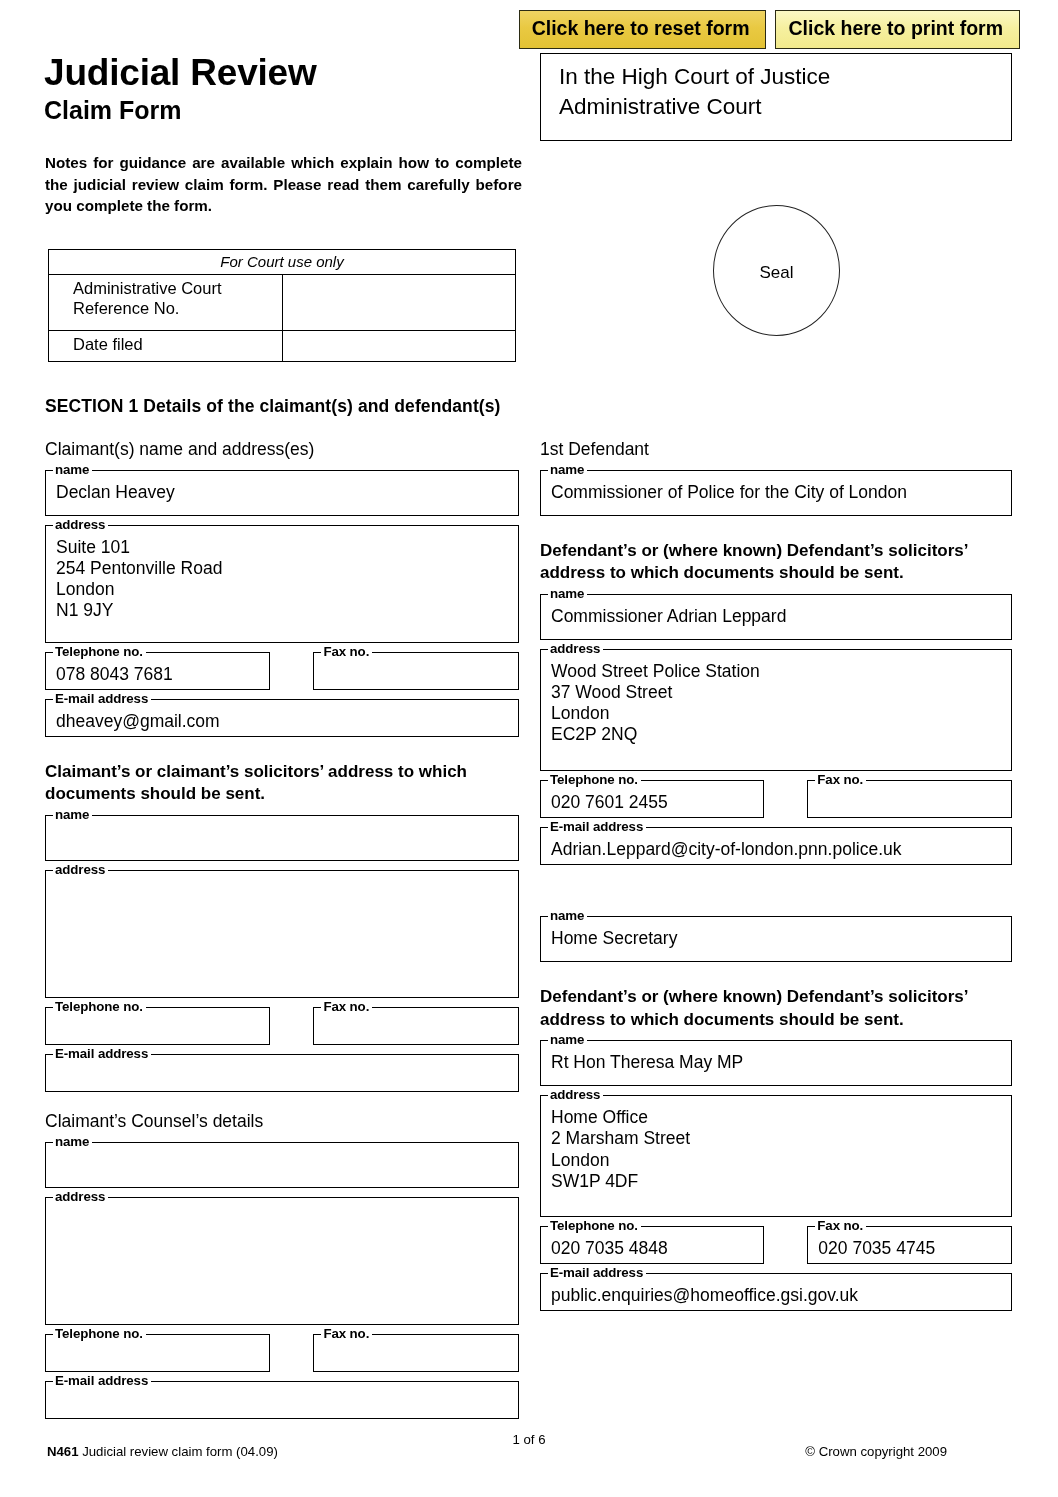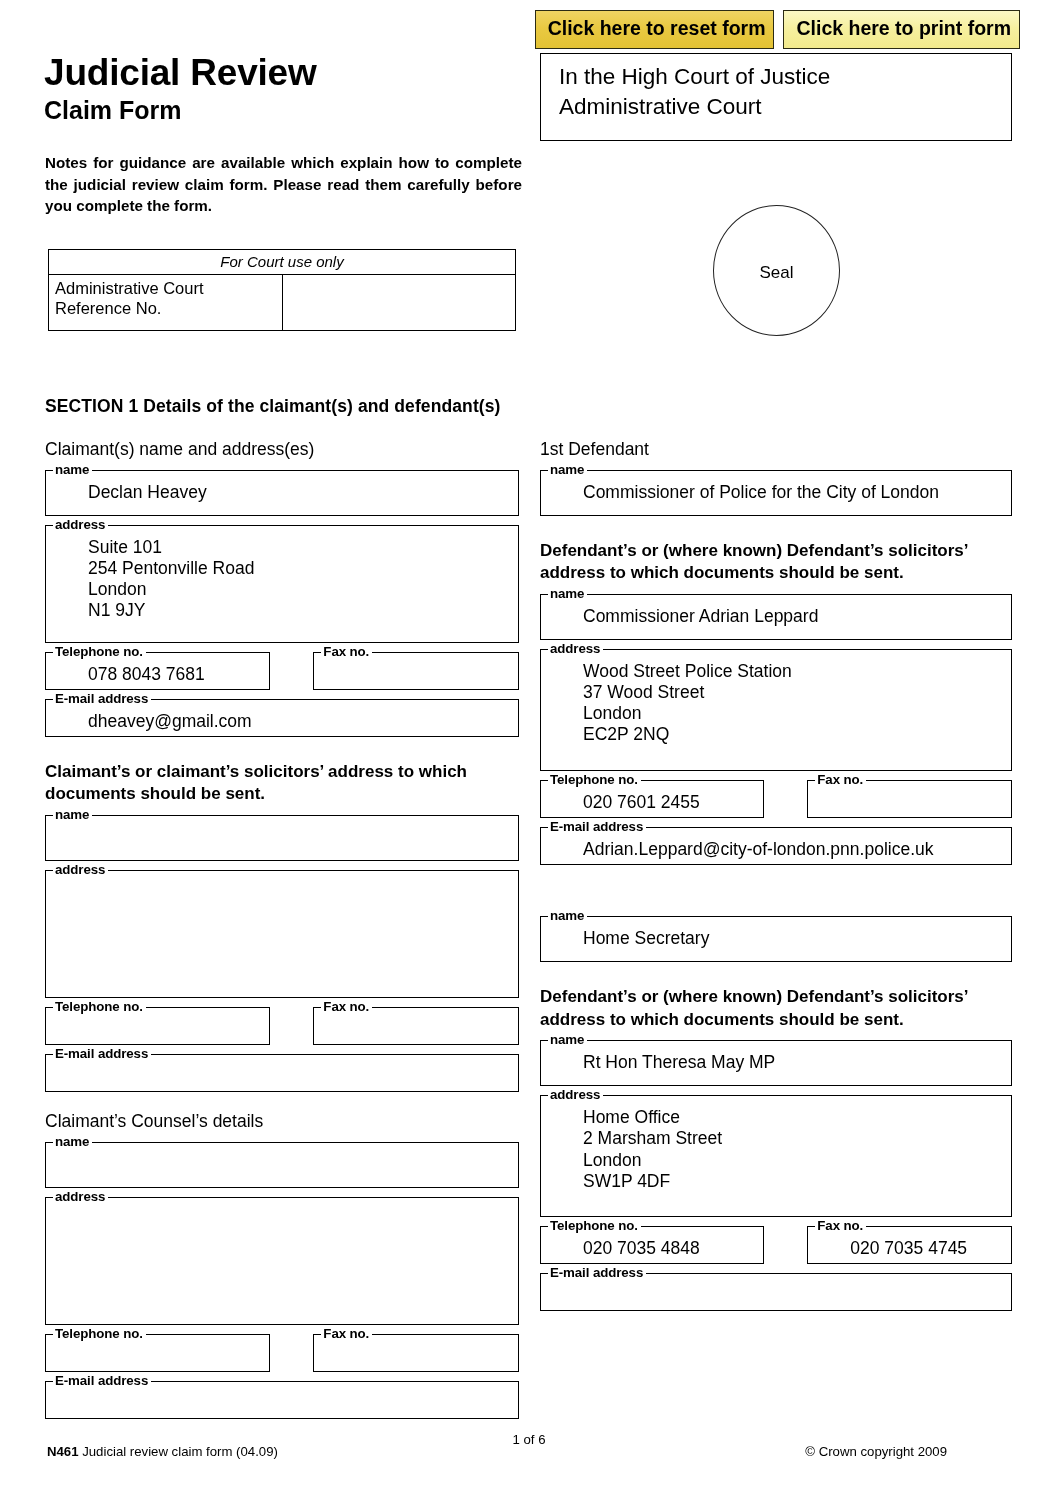--- a/index.html
+++ b/index.html
@@ -25,21 +25,21 @@
     display: flex;
     justify-content: flex-end;
     padding-right: 38px;
     box-sizing: border-box;
   }
   .form-btn {
     font-family: "Liberation Sans", sans-serif;
     font-weight: bold;
     font-size: 19.5px;
     line-height: 1;
-    padding: 8px 8px 9px 12px;
+    padding: 8px 16px 9px 12px;
     border: 1.5px solid #2b2b14;
     color: #000;
     cursor: pointer;
     white-space: nowrap;
   }
   .btn-reset {
     background: linear-gradient(to bottom, #efd463 0%, #e9c942 45%, #e3c234 100%);
     margin-right: 9px;
   }
   .btn-print {
@@ -115,21 +115,21 @@
   .court-use {
     position: absolute;
     left: 48px;
     top: 249px;
     width: 468px;
     border-collapse: collapse;
     table-layout: fixed;
   }
   .court-use td {
     border: 1.2px solid #000;
-    padding: 3px 6px 4px 6px;
+    padding: 3px 6px 4px 24px;
     vertical-align: top;
   }
   .cu-head {
     text-align: center;
     font-style: italic;
     font-size: 15px;
     padding: 3px 0 4px 0 !important;
   }
   .cu-label {
     width: 183px;
@@ -179,21 +179,20 @@
   }
   .gap-lg { height: 24px; }
   .gap-md { height: 18px; }
 
   
   .fbox {
     position: relative;
     border: 1.4px solid #000;
     box-sizing: border-box;
     margin-top: 9px;
-    padding-left: 32px;
   }
   .fbox > .lg {
     position: absolute;
     top: -8px;
     left: 7px;
     background: #ffffff;
     padding: 0 3px 0 2px;
     font-size: 13.3px;
     font-weight: bold;
     line-height: 1;
@@ -274,20 +273,24 @@
 
 <table class="court-use">
   <tbody>
       <tr>
     <td class="cu-head" colspan="2">For Court use only</td>
   </tr>
   <tr>
     <td class="cu-label cu-ref-label">Administrative Court Reference No.</td>
     <td></td>
   </tr>
+  <tr>
+    <td class="cu-label cu-date-label">Date filed</td>
+    <td></td>
+  </tr>
 </tbody>
   </table>
 
 <div class="section-head">SECTION 1  Details of the claimant(s) and defendant(s)</div>
 
 <div class="col-left">
 
   <div class="h-regular">Claimant(s) name and address(es)</div>
 
   <div class="fbox h-name">
@@ -455,20 +458,21 @@
       <div class="val">020 7035 4848</div>
     </div>
     <div class="fbox h-line narrow">
       <span class="lg">Fax no.</span>
       <div class="val">020 7035 4745</div>
     </div>
   </div>
 
   <div class="fbox h-line">
     <span class="lg">E-mail address</span>
+    <div class="val">public.enquiries@homeoffice.gsi.gov.uk</div>
   </div>
 
 </div>
 
 <div class="footer">
   <div class="f-left"><b>N461</b><span> Judicial review claim form (04.09)</span></div>
   <div class="f-center">1 of 6</div>
   <div class="f-right">© Crown copyright 2009</div>
 </div>
 

